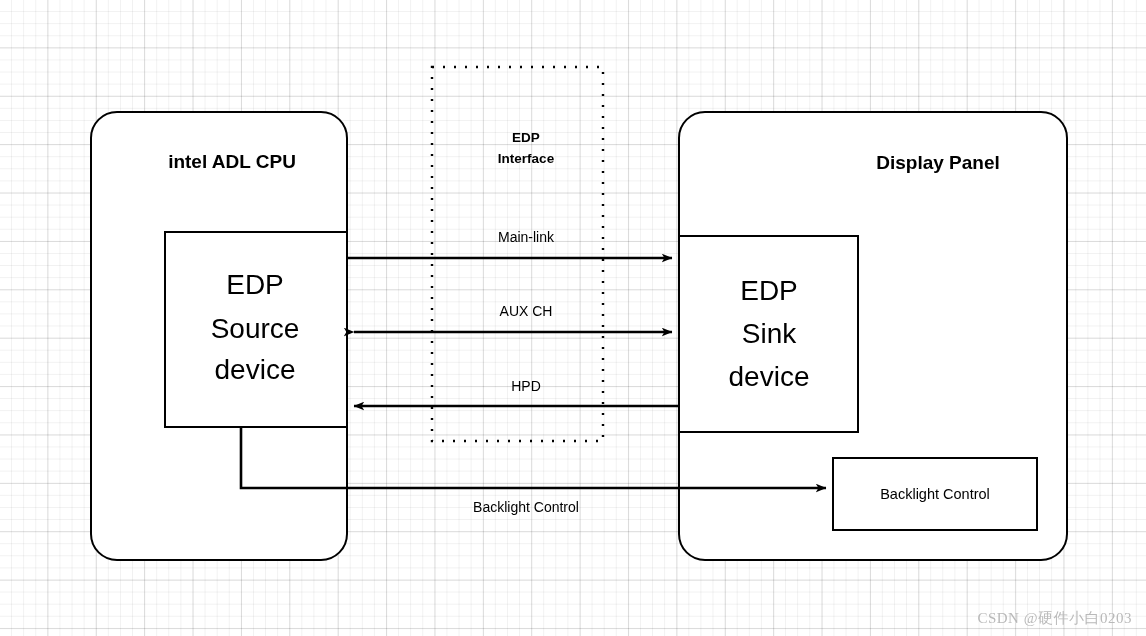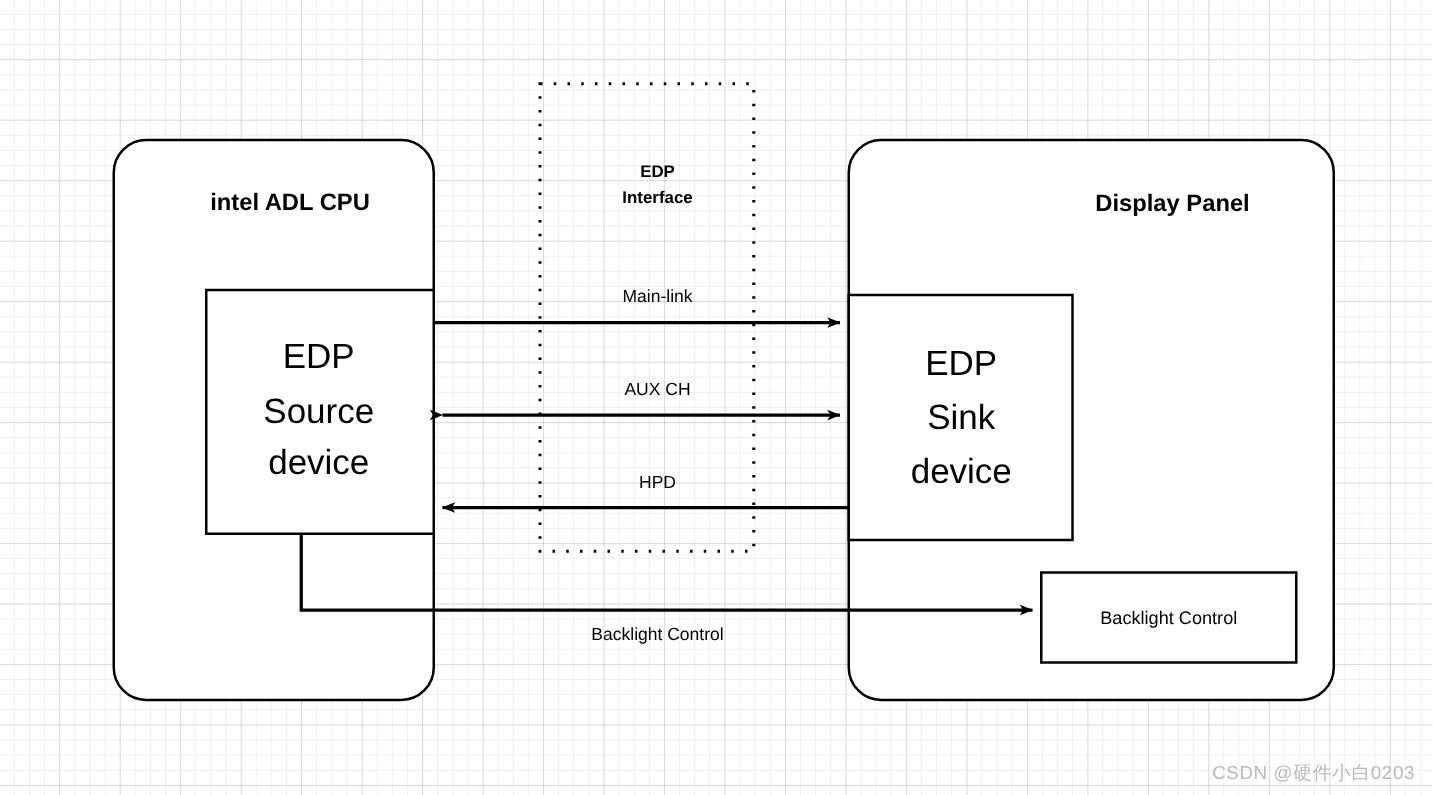--- a/index.html
+++ b/index.html
@@ -88,21 +88,21 @@
     text-anchor: middle;
   }
   .watermark {
     position: absolute;
     right: 14px;
     bottom: 8px;
     font-size: 15px;
     color: #b9b9b9;
     letter-spacing: 0.5px;
     white-space: nowrap;
-    font-family: Liberation Sans, sans-serif;
+    font-family: Liberation Serif, serif;
   }
 </style>
 </head>
 <body>
 
 <div id="canvas">
 
   <svg class="diagram" viewBox="0 0 1146 636">
     <defs>
       <marker id="arrowEnd" markerWidth="11" markerHeight="9" refX="10.2" refY="4.5" orient="auto" markerUnits="userSpaceOnUse">

